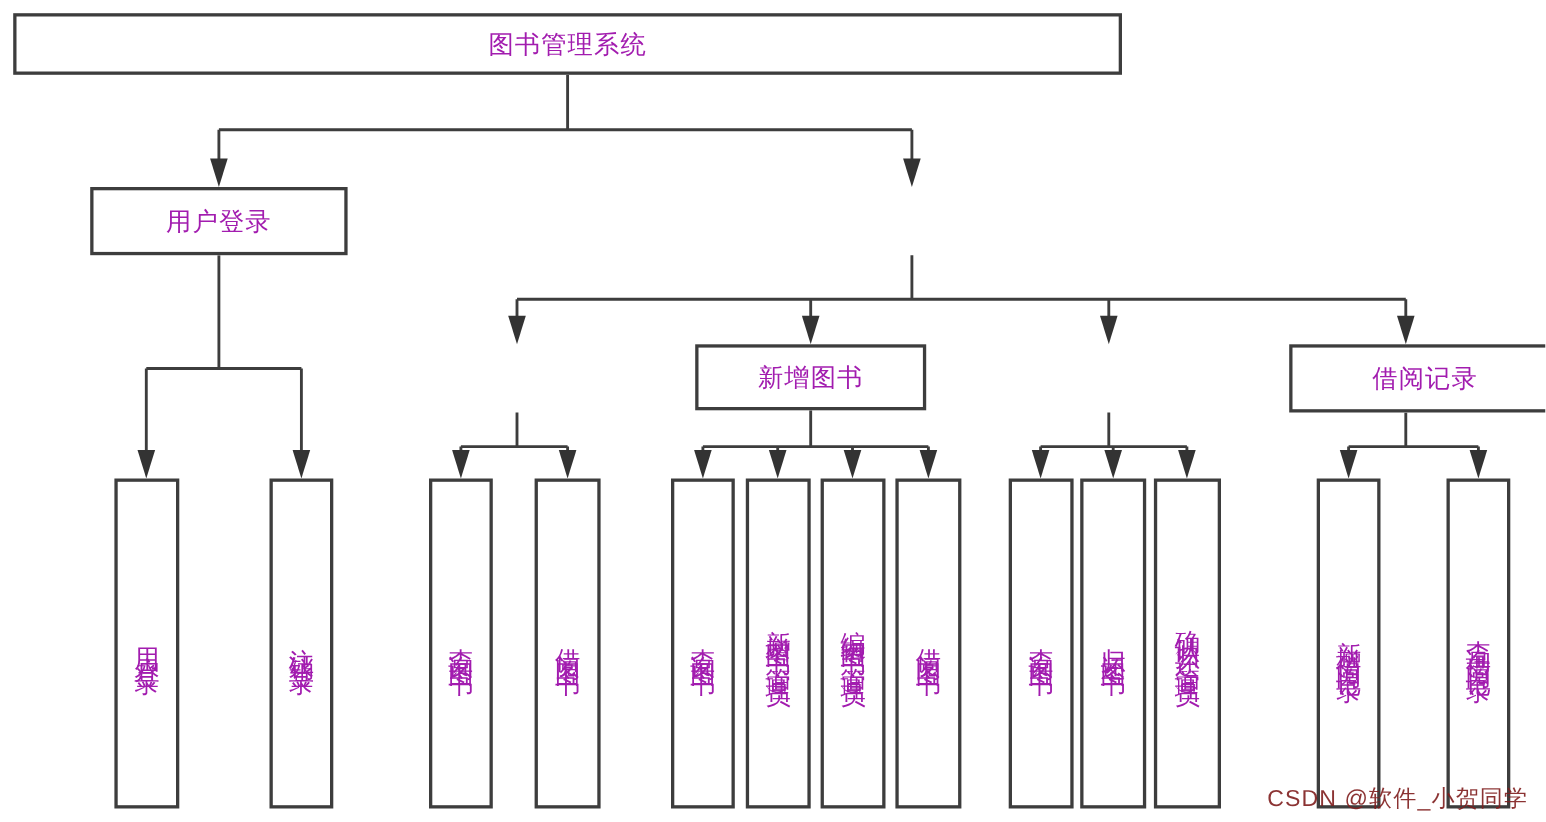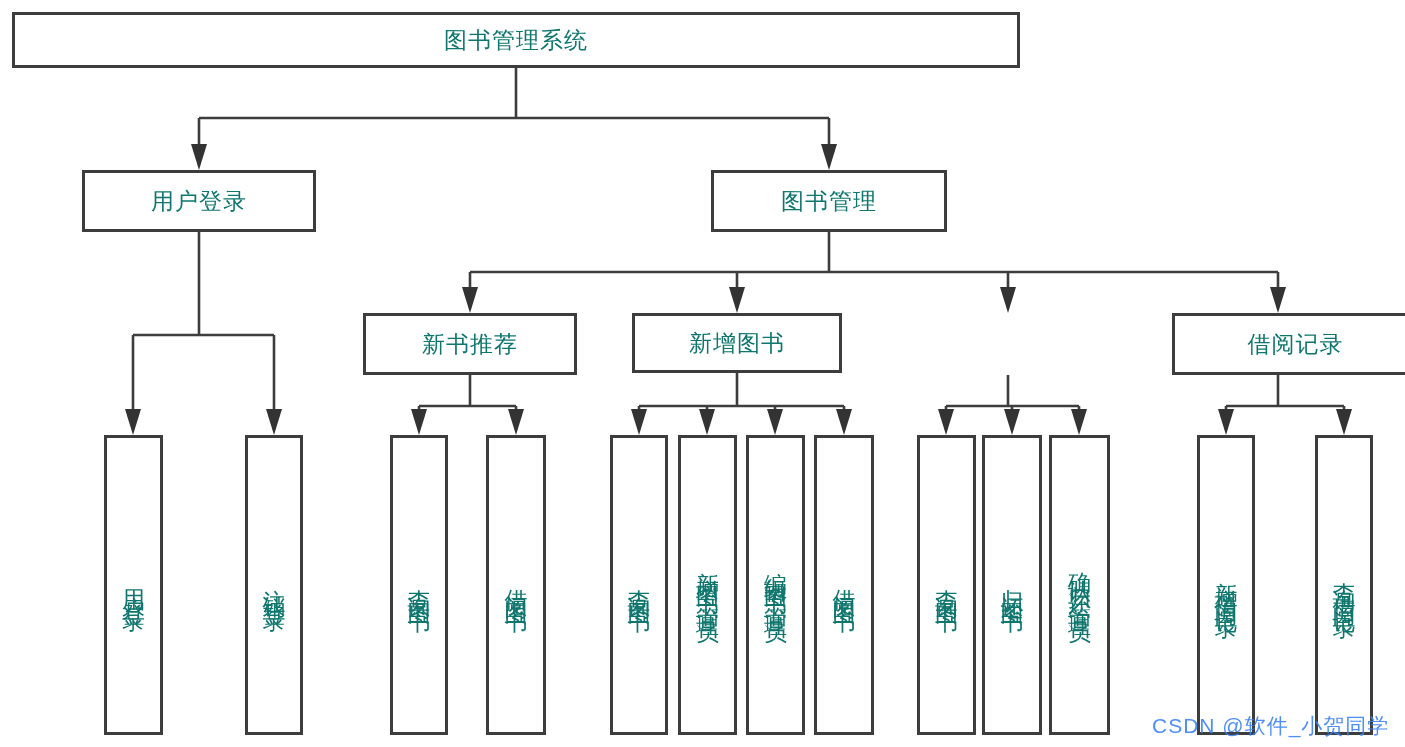--- a/index.html
+++ b/index.html
@@ -19,40 +19,40 @@
   }
   .box {
     position: absolute;
     box-sizing: border-box;
     background: #ffffff;
     border: 3px solid #3d3d3d;
     display: flex;
     align-items: center;
     justify-content: center;
     z-index: 2;
-    color: #0f766e;
+    color: #a21caf;
   }
   .box.h span {
     font-size: 23px;
     letter-spacing: 1px;
     white-space: nowrap;
   }
   .box.v span {
     writing-mode: vertical-rl;
     font-size: 23px;
     letter-spacing: 7px;
     line-height: 1;
   }
   #watermark {
     position: absolute;
     z-index: 3;
     left: 1152px;
     top: 712px;
     font-size: 21px;
-    color: #3b82f6;
+    color: #7f1d1d;
     opacity: 0.9;
     white-space: nowrap;
     letter-spacing: 1px;
   }
   svg path { stroke: #3d3d3d; stroke-width: 2.6; fill: none; }
   svg polygon { fill: #333333; stroke: none; }
 </style>
 </head>
 <body>
 
@@ -101,27 +101,21 @@
     </g>
   </svg>
 
   <div class="box h" style="left:12px; top:12px; width:1008px; height:56px">
     <span>图书管理系统</span>
   </div>
 
   <div class="box h" style="left:82px; top:170px; width:234px; height:62px">
     <span>用户登录</span>
   </div>
-  <div class="box h" style="left:711px; top:170px; width:236px; height:62px">
-    <span>图书管理</span>
-  </div>
 
-  <div class="box h" style="left:363px; top:313px; width:214px; height:62px">
-    <span>新书推荐</span>
-  </div>
   <div class="box h" style="left:632px; top:313px; width:210px; height:60px">
     <span>新增图书</span>
   </div>
   <div class="box h" style="left:1172px; top:313px; width:247px; height:62px">
     <span>借阅记录</span>
   </div>
 
   <div class="box v" style="left:104px; top:435px; width:59px; height:300px">
     <span>用户登录</span>
   </div>

